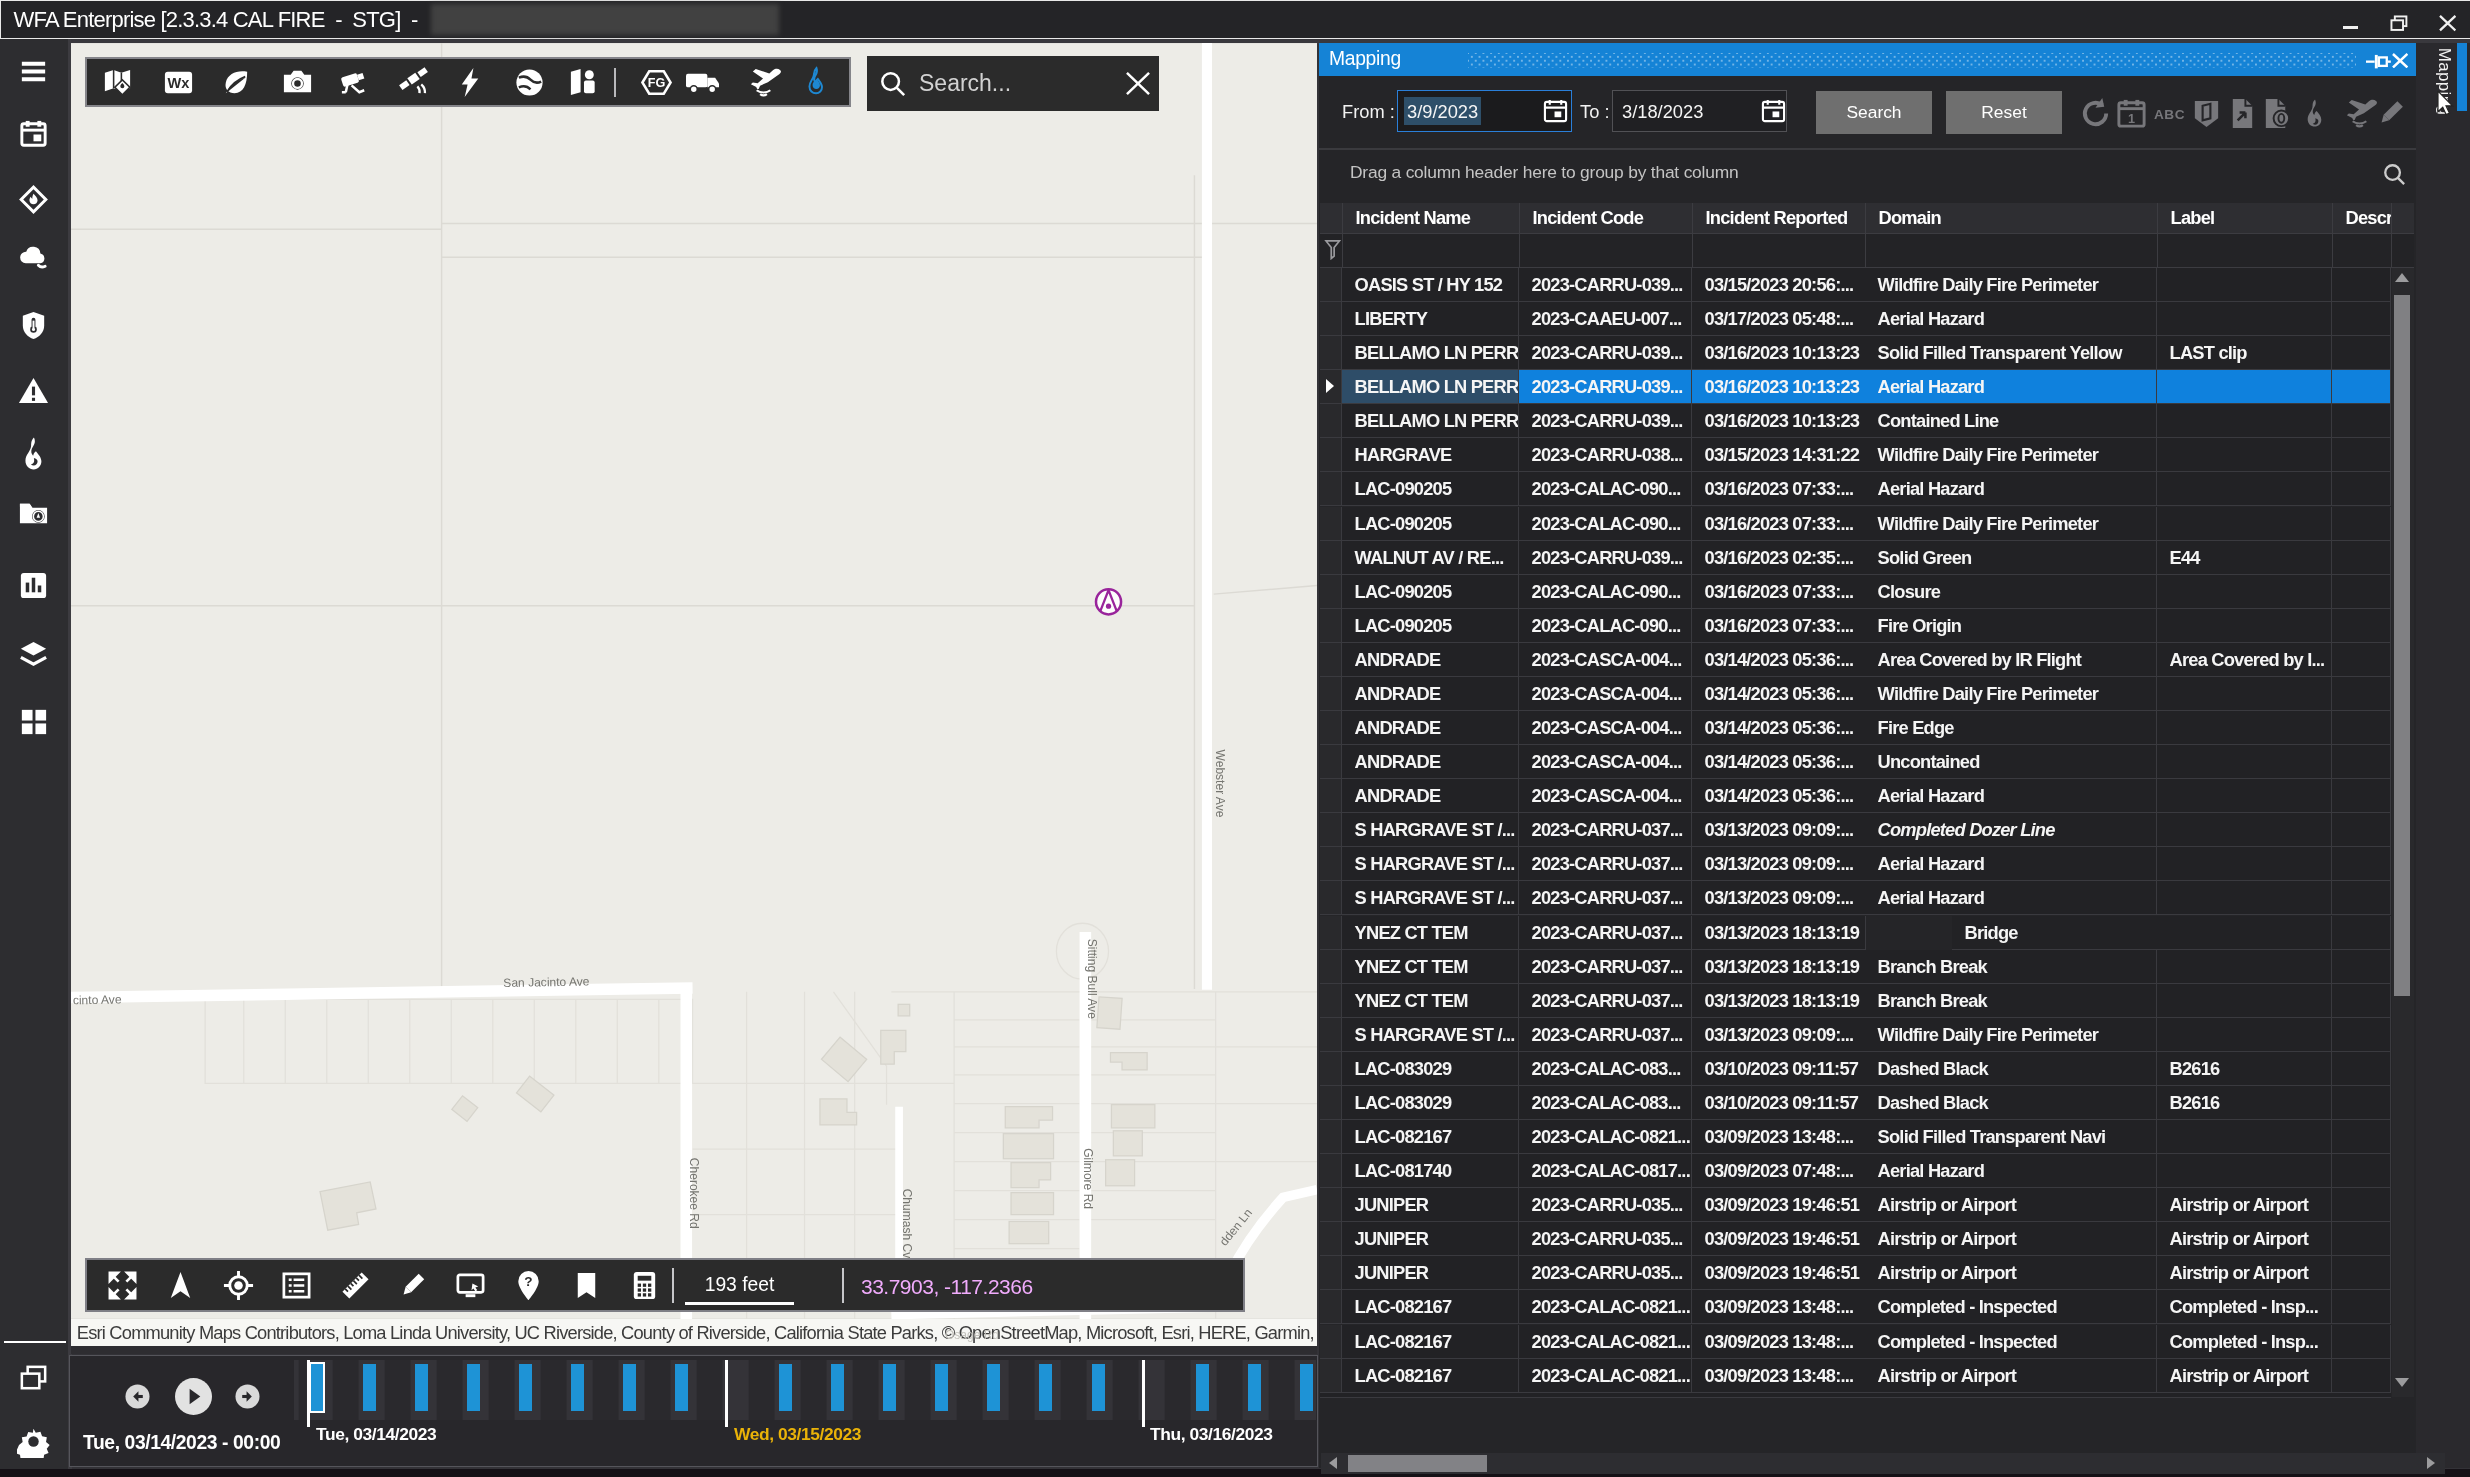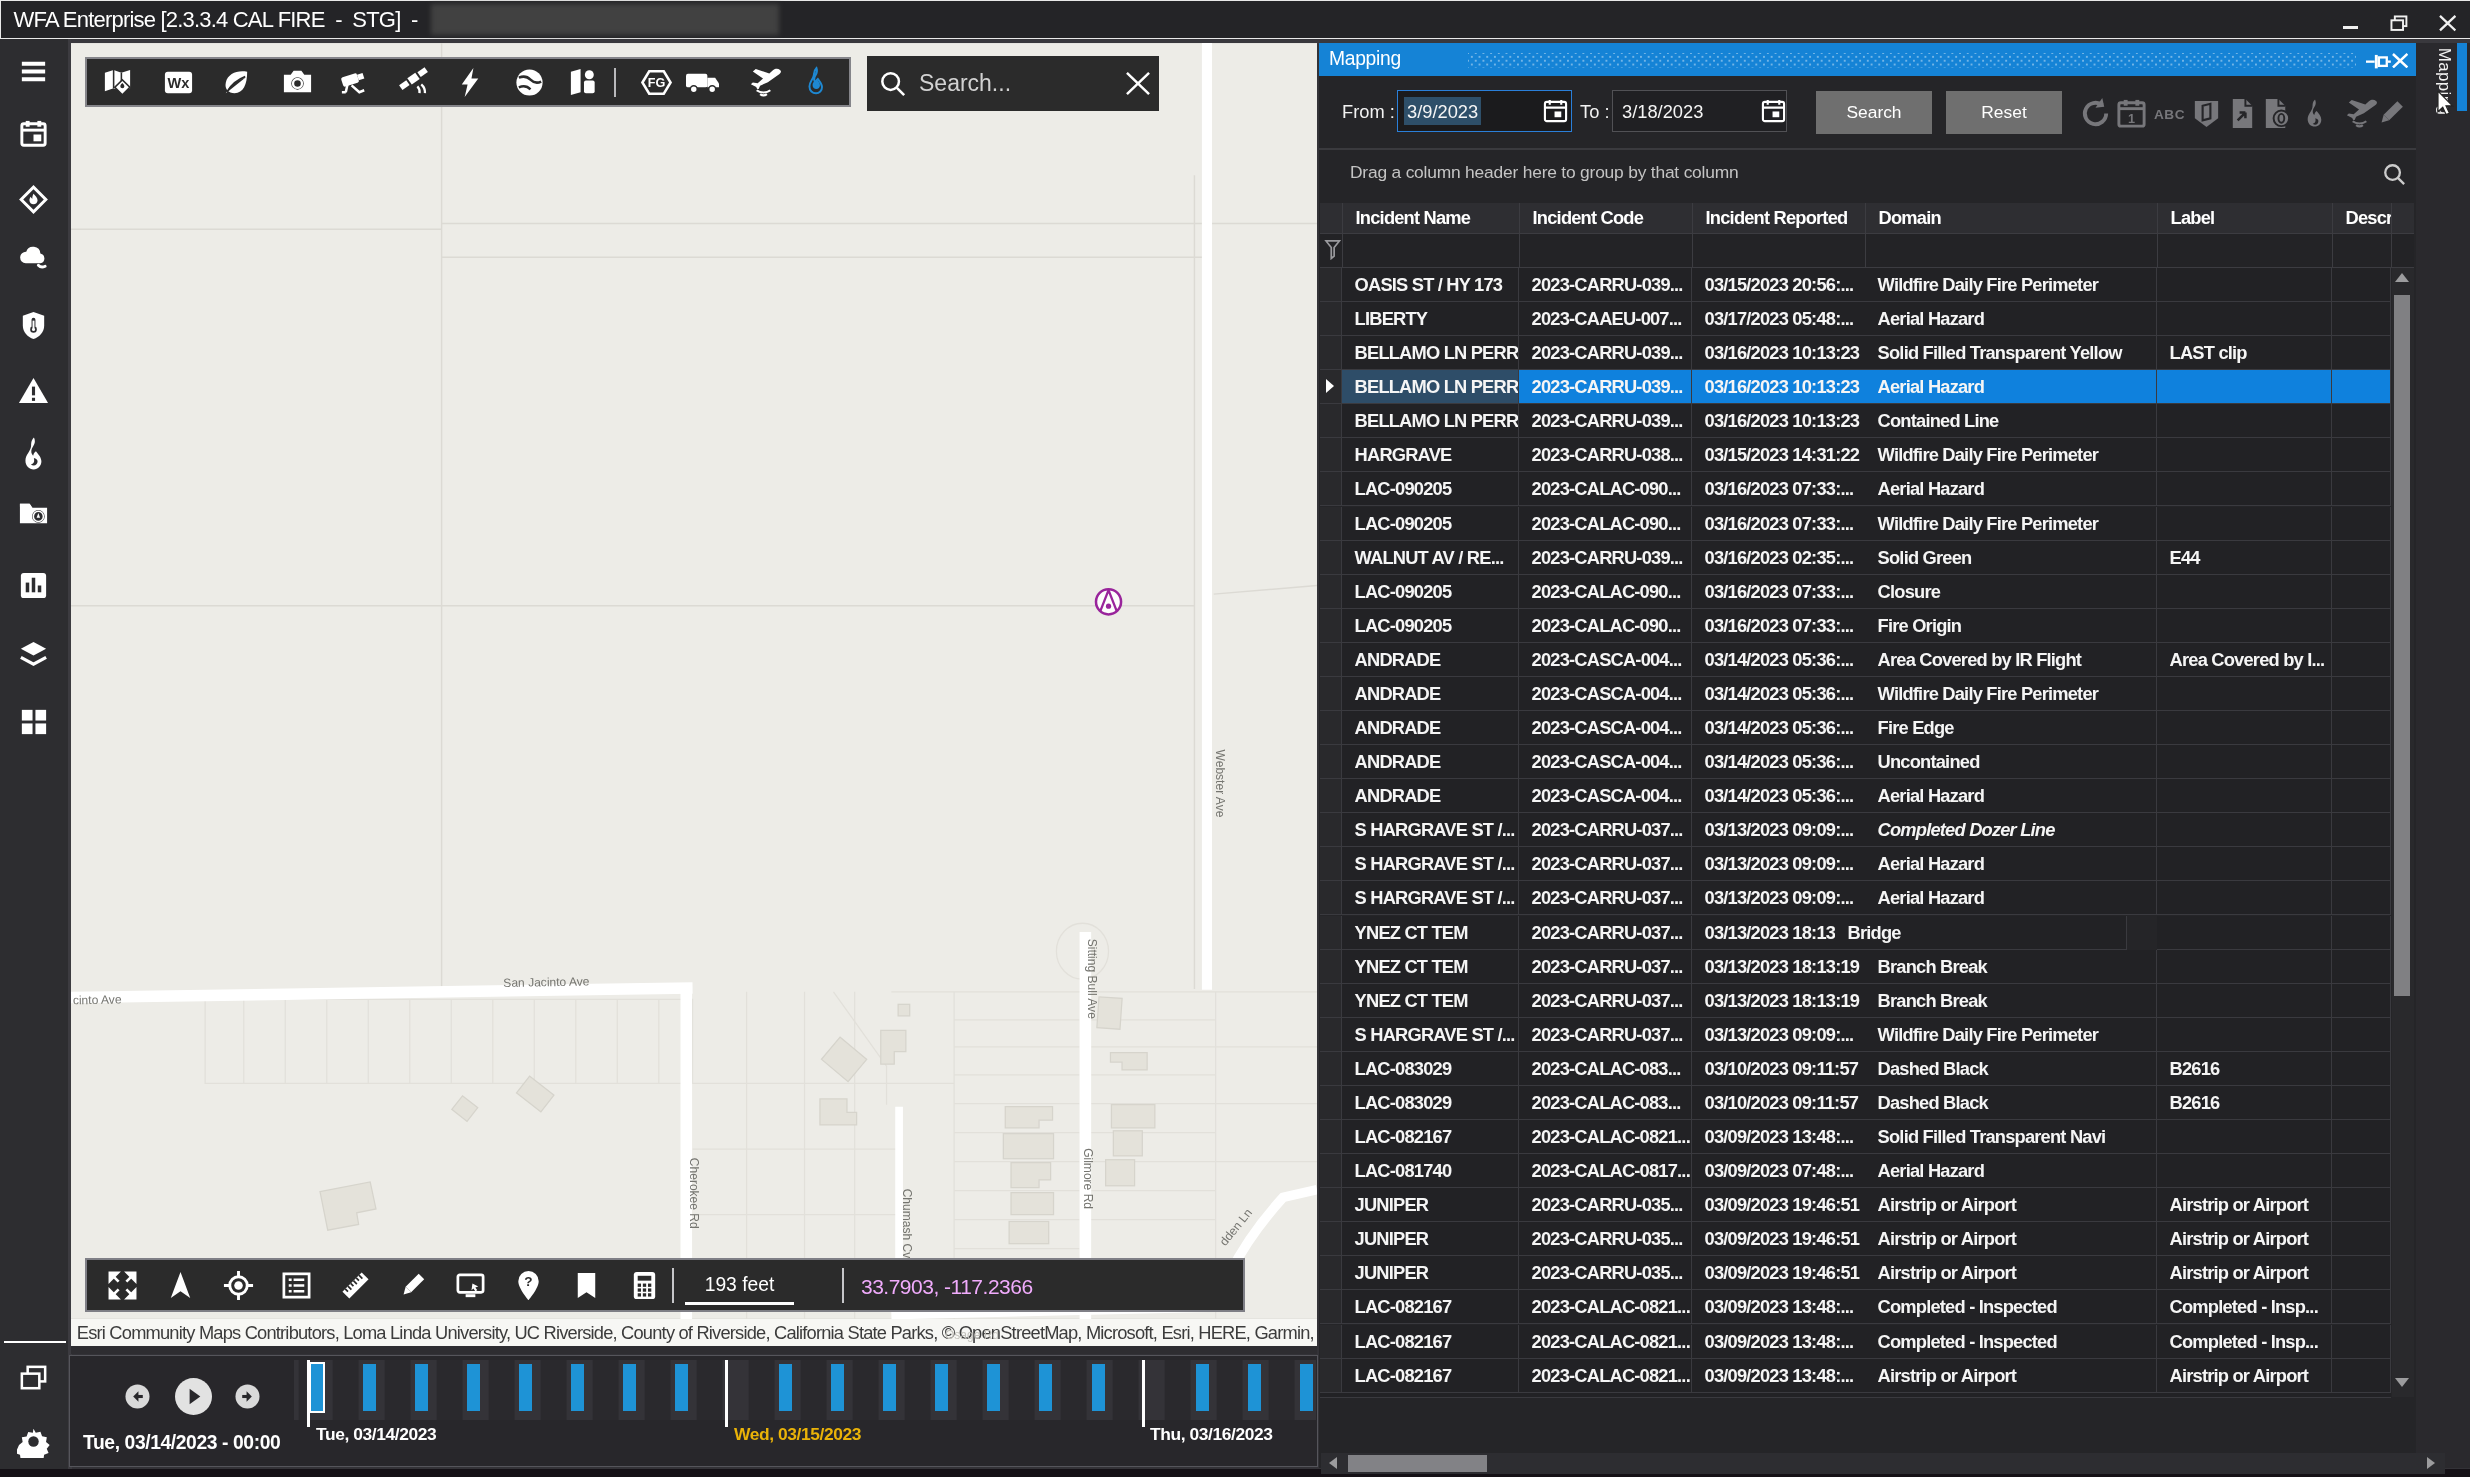--- a/index.html
+++ b/index.html
@@ -561,21 +561,21 @@
 <div class="abs" style="left:1692px;top:234px;width:1px;height:34px;background:#3c3c41;"></div>
 <div class="abs" style="left:1865px;top:234px;width:1px;height:34px;background:#3c3c41;"></div>
 <div class="abs" style="left:2157px;top:234px;width:1px;height:34px;background:#3c3c41;"></div>
 <div class="abs" style="left:2332px;top:234px;width:1px;height:34px;background:#3c3c41;"></div>
 <div class="abs" style="left:2391px;top:234px;width:1px;height:34px;background:#3c3c41;"></div>
 <svg class="abs" style="left:1324px;top:239px" width="17.4" height="21" viewBox="0 0 18 22">
     <path d="M2 2h14l-5.5 7v9l-3 2.4V9z" fill="none" stroke="#9a9a9e" stroke-width="1.8"></path>
   </svg>
 <div class="abs" style="left:1320px;top:268px;width:22px;height:34px;background:#29292c;border-bottom:1px solid #3a3a3f;border-right:1px solid #3a3a3f;"></div>
 <div class="abs" style="left:1342px;top:268px;width:177px;height:34px;background:#222225;border-bottom:1px solid #3a3a3f;border-right:1px solid #3a3a3f;overflow:hidden;">
-    <span style="position:absolute;left:12.6px;top:5.8px;font-size:18.3px;font-weight:bold;color:#f5f5f5;letter-spacing:-0.8px;white-space:nowrap;">OASIS ST / HY 173</span>
+    <span style="position:absolute;left:12.6px;top:5.8px;font-size:18.3px;font-weight:bold;color:#f5f5f5;letter-spacing:-0.8px;white-space:nowrap;">OASIS ST / HY 152</span>
   </div>
 <div class="abs" style="left:1519px;top:268px;width:173px;height:34px;background:#222225;border-bottom:1px solid #3a3a3f;border-right:1px solid #3a3a3f;overflow:hidden;">
     <span style="position:absolute;left:12.6px;top:5.8px;font-size:18.3px;font-weight:bold;color:#f5f5f5;letter-spacing:-0.8px;white-space:nowrap;">2023-CARRU-039...</span>
   </div>
 <div class="abs" style="left:1692px;top:268px;width:174px;height:34px;background:#222225;border-bottom:1px solid #3a3a3f;border-right:1px solid #3a3a3f;overflow:hidden;">
     <span style="position:absolute;left:12.6px;top:5.8px;font-size:18.3px;font-weight:bold;color:#f5f5f5;letter-spacing:-0.8px;white-space:nowrap;">03/15/2023 20:56:...</span>
   </div>
 <div class="abs" style="left:1865px;top:268px;width:292px;height:34px;background:#222225;border-bottom:1px solid #3a3a3f;border-right:1px solid #3a3a3f;overflow:hidden;">
     <span style="position:absolute;left:12.6px;top:5.8px;font-size:18.3px;font-weight:bold;color:#f5f5f5;letter-spacing:-0.8px;white-space:nowrap;">Wildfire Daily Fire Perimeter</span>
   </div>
@@ -931,21 +931,21 @@
 <div class="abs" style="left:1320px;top:916px;width:22px;height:34px;background:#29292c;border-bottom:1px solid #3a3a3f;border-right:1px solid #3a3a3f;"></div>
 <div class="abs" style="left:1342px;top:916px;width:177px;height:34px;background:#222225;border-bottom:1px solid #3a3a3f;border-right:1px solid #3a3a3f;overflow:hidden;">
     <span style="position:absolute;left:12.6px;top:5.8px;font-size:18.3px;font-weight:bold;color:#f5f5f5;letter-spacing:-0.8px;white-space:nowrap;">YNEZ CT  TEM</span>
   </div>
 <div class="abs" style="left:1519px;top:916px;width:173px;height:34px;background:#222225;border-bottom:1px solid #3a3a3f;border-right:1px solid #3a3a3f;overflow:hidden;">
     <span style="position:absolute;left:12.6px;top:5.8px;font-size:18.3px;font-weight:bold;color:#f5f5f5;letter-spacing:-0.8px;white-space:nowrap;">2023-CARRU-037...</span>
   </div>
 <div class="abs" style="left:1692px;top:916px;width:174px;height:34px;background:#222225;border-bottom:1px solid #3a3a3f;border-right:1px solid #3a3a3f;overflow:hidden;">
     <span style="position:absolute;left:12.6px;top:5.8px;font-size:18.3px;font-weight:bold;color:#f5f5f5;letter-spacing:-0.8px;white-space:nowrap;">03/13/2023 18:13:19</span>
   </div>
-<div class="abs" style="left:1835px;top:916px;width:292px;height:34px;background:#222225;border-bottom:1px solid #3a3a3f;border-right:1px solid #3a3a3f;overflow:hidden;">
+<div class="abs" style="left:1952px;top:916px;width:292px;height:34px;background:#222225;border-bottom:1px solid #3a3a3f;border-right:1px solid #3a3a3f;overflow:hidden;">
     <span style="position:absolute;left:12.6px;top:5.8px;font-size:18.3px;font-weight:bold;color:#f5f5f5;letter-spacing:-0.8px;white-space:nowrap;">Bridge</span>
   </div>
 <div class="abs" style="left:2157px;top:916px;width:175px;height:34px;background:#222225;border-bottom:1px solid #3a3a3f;border-right:1px solid #3a3a3f;overflow:hidden;">
     <span style="position:absolute;left:12.6px;top:5.8px;font-size:18.3px;font-weight:bold;color:#f5f5f5;letter-spacing:-0.8px;white-space:nowrap;"></span>
   </div>
 <div class="abs" style="left:2332px;top:916px;width:59px;height:34px;background:#222225;border-bottom:1px solid #3a3a3f;border-right:1px solid #3a3a3f;overflow:hidden;">
     <span style="position:absolute;left:12.6px;top:5.8px;font-size:18.3px;font-weight:bold;color:#f5f5f5;letter-spacing:-0.8px;white-space:nowrap;"></span>
   </div>
 <div class="abs" style="left:1320px;top:950px;width:22px;height:34px;background:#29292c;border-bottom:1px solid #3a3a3f;border-right:1px solid #3a3a3f;"></div>
 <div class="abs" style="left:1342px;top:950px;width:177px;height:34px;background:#222225;border-bottom:1px solid #3a3a3f;border-right:1px solid #3a3a3f;overflow:hidden;">

